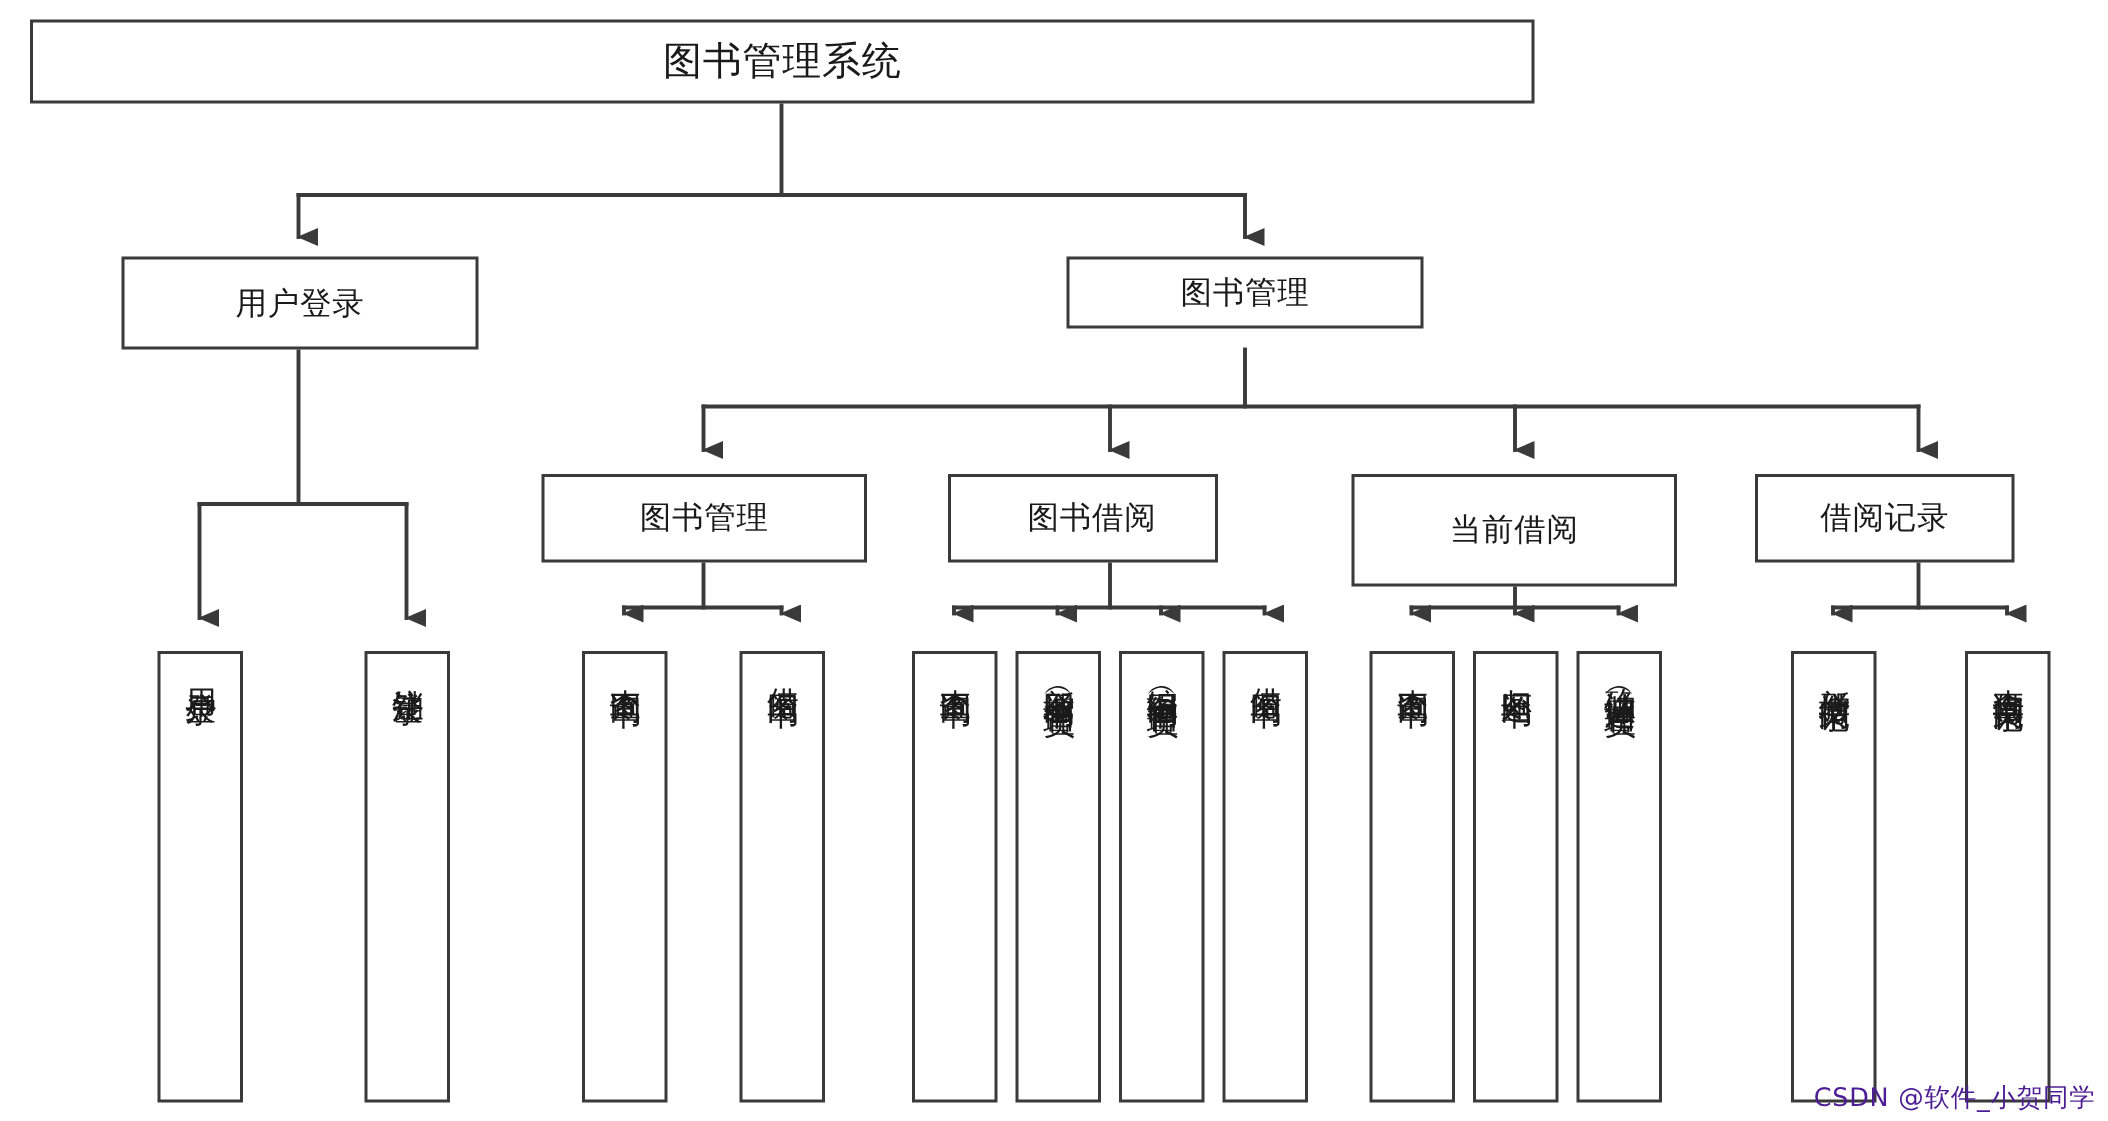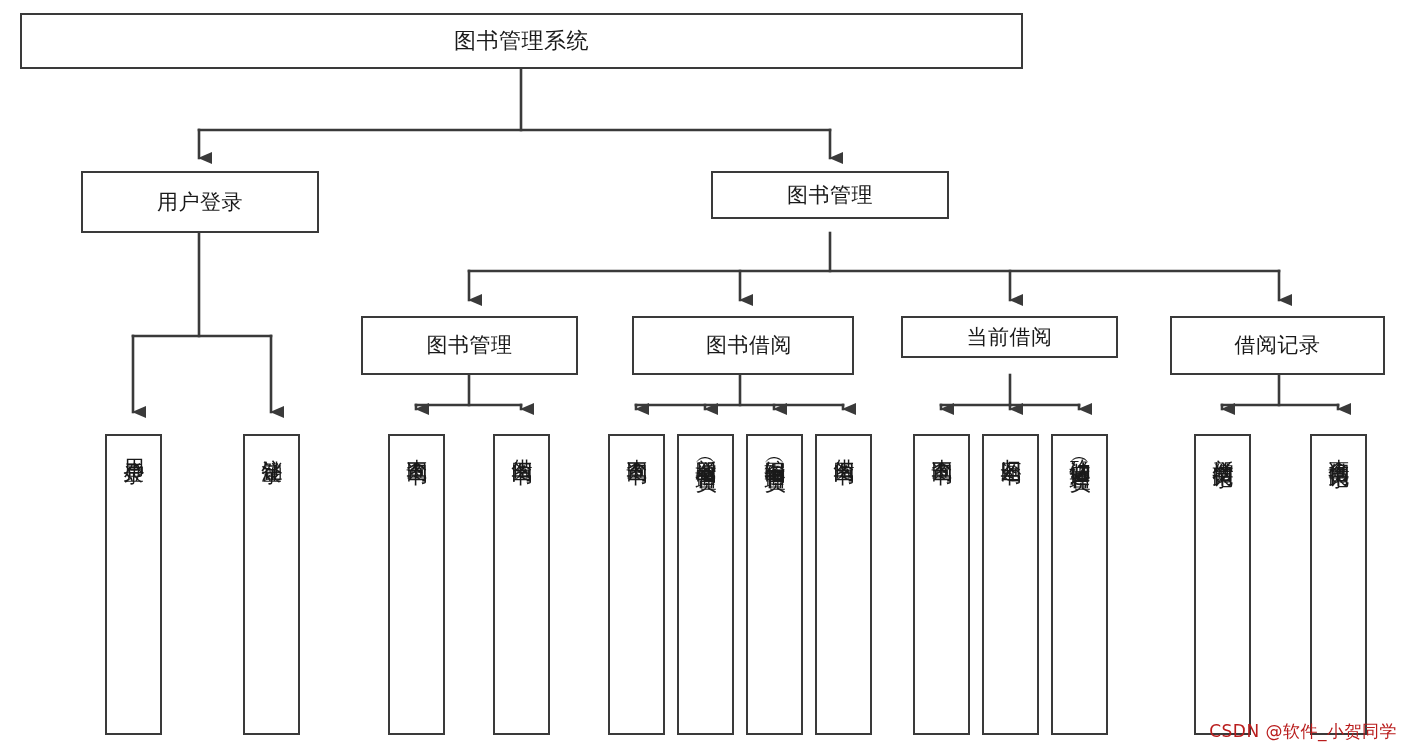--- a/index.html
+++ b/index.html
@@ -53,28 +53,28 @@
     padding-top: 6px;
   }
   .node.vertical .node-label {
     writing-mode: vertical-rl;
     text-orientation: upright;
     font-size: 21px;
     letter-spacing: 2px;
     line-height: 1;
   }
   .node.root .node-label {
-    font-size: 22px;
+    font-size: 26px;
   }
   .watermark {
     position: absolute;
     right: 8px;
     bottom: 4px;
     font-size: 17px;
-    color: #b91c1c;
+    color: #4c1d95;
     letter-spacing: 0.5px;
     white-space: nowrap;
   }
 </style>
 </head>
 <body>
 
 <div id="diagram-root">
 
   <svg class="edges" viewBox="0 0 1405 747">
@@ -135,27 +135,27 @@
   <div class="node horizontal" style="left:81px; top:171px; width:238px; height:62px;">
     <span class="node-label">用户登录</span>
   </div>
   <div class="node horizontal" style="left:711px; top:171px; width:238px; height:48px;">
     <span class="node-label">图书管理</span>
   </div>
 
   <div class="node horizontal" style="left:361px; top:316px; width:217px; height:59px;">
     <span class="node-label">图书管理</span>
   </div>
-  <div class="node horizontal" style="left:632px; top:316px; width:222px; height:59px;padding-left:12px;">
+  <div class="node horizontal" style="left:632px; top:316px; width:180px; height:59px;padding-left:12px;">
     <span class="node-label">图书借阅</span>
   </div>
-  <div class="node horizontal" style="left:901px; top:316px; width:217px; height:42px;">
+  <div class="node horizontal" style="left:901px; top:316px; width:217px; height:75px;">
     <span class="node-label">当前借阅</span>
   </div>
-  <div class="node horizontal" style="left:1170px; top:316px; width:215px; height:59px;">
+  <div class="node horizontal" style="left:1170px; top:316px; width:173px; height:59px;">
     <span class="node-label">借阅记录</span>
   </div>
 
   <div class="node vertical" style="left:105px; top:434px; width:57px; height:301px;">
     <span class="node-label">用户登录</span>
   </div>
   <div class="node vertical" style="left:243px; top:434px; width:57px; height:301px;">
     <span class="node-label">注销登录</span>
   </div>
 

